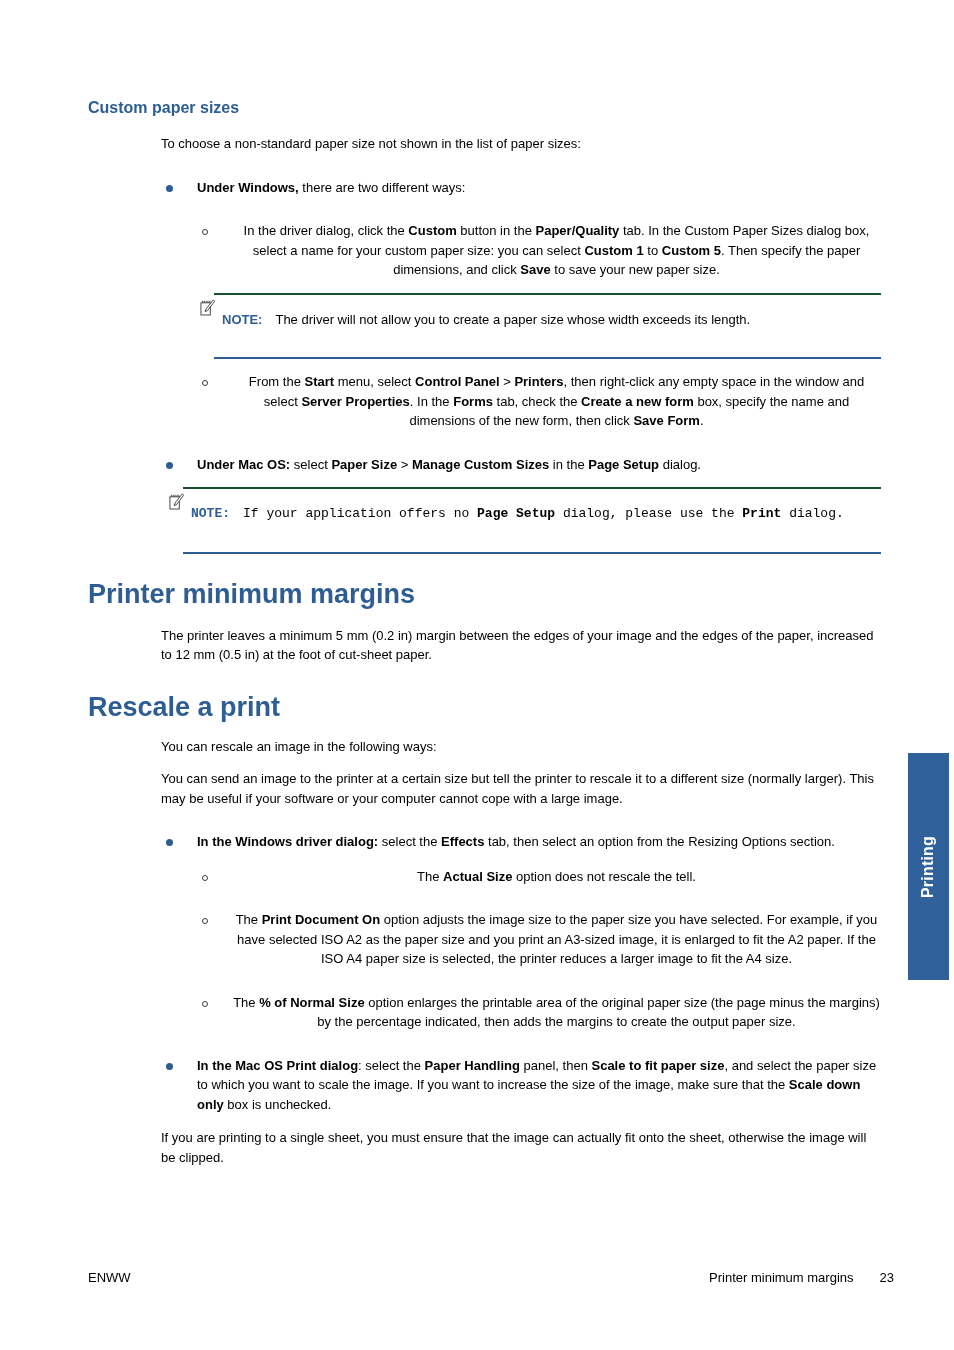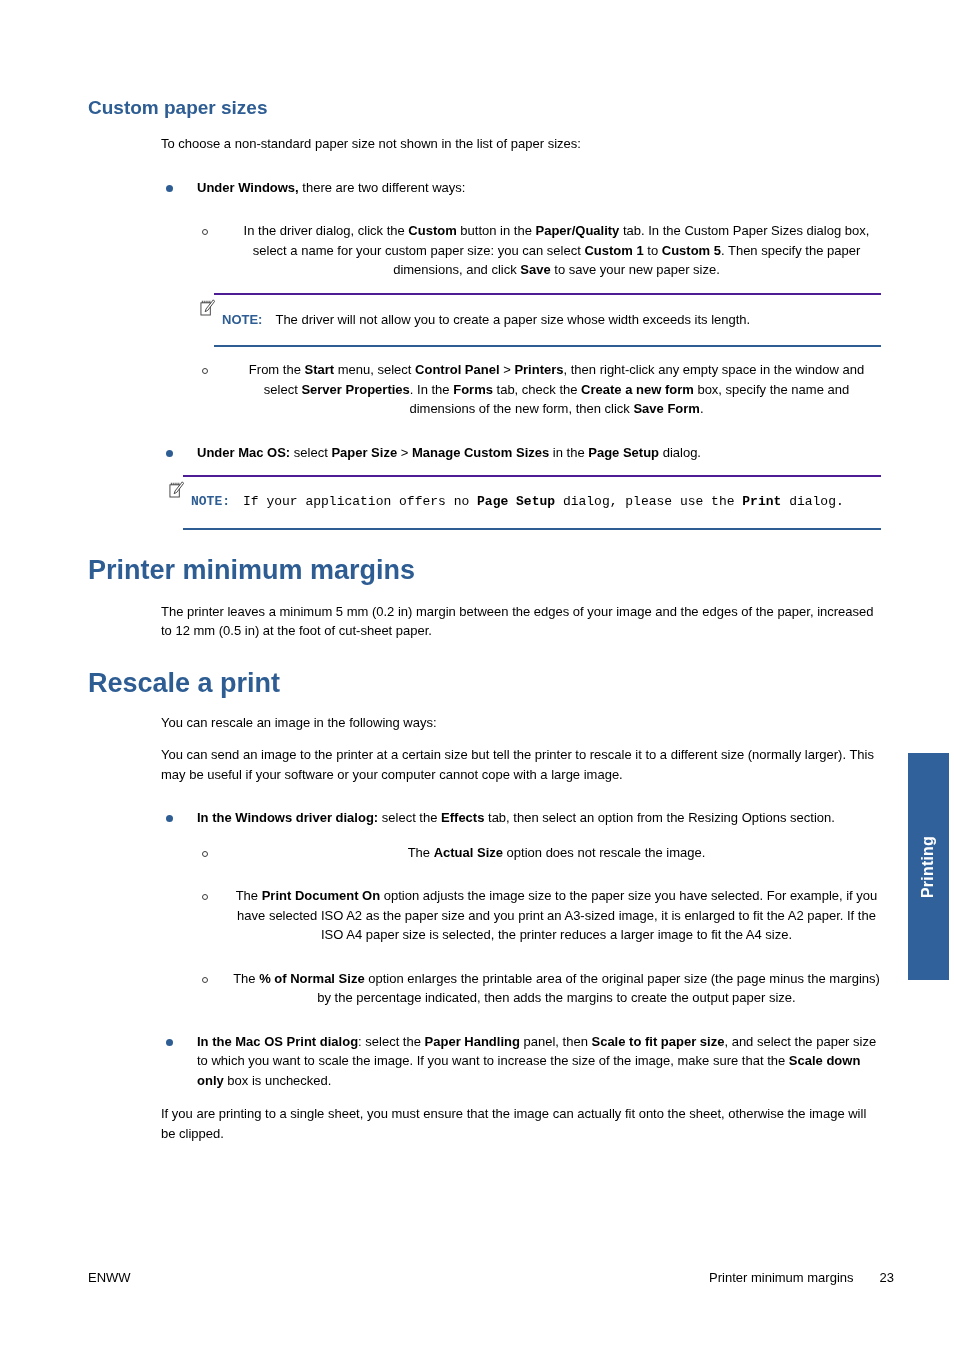--- a/index.html
+++ b/index.html
@@ -20,21 +20,21 @@
   }
   .content > * { margin: 0; }
 
   h1.sect {
     font-size: 27px;
     line-height: 32px;
     font-weight: bold;
     color: #2e5d93;
   }
   h2.subsect {
-    font-size: 19px;
+    font-size: 16px;
     line-height: 24px;
     font-weight: bold;
     color: #2e5d93;
   }
   .body-text, .li-text, .note-text {
     font-size: 13px;
     line-height: 19.5px;
   }
   .body-text { margin-left: 73px; width: 720px; }
 
@@ -51,23 +51,23 @@
   .marker.circ {
     left: -30px; top: 8px;
     width: 4px; height: 4px;
     border-radius: 50%;
     border: 1.2px solid #3c3c3c;
     background: #ffffff;
   }
 
   .note {
     position: relative;
-    border-top: 2px solid #4c1d95;
+    border-top: 2px solid #14532d;
     border-bottom: 2px solid #2e5d93;
-    padding: 2px 0 3px 8px;
+    padding: 2px 0 15px 8px;
     box-sizing: border-box;
   }
   .note.n1 { margin-left: 126px; width: 667px; }
   .note.n2 { margin-left: 95px;  width: 698px; }
   .note-icon { position: absolute; left: -14px; top: 4px; width: 15px; height: 17px; }
   .note-label { color: #2e5d93; font-weight: bold; padding-right: 13px; }
 
   
   .mt-intro  { margin-top: 14px; }
   .mt-li     { margin-top: 24px; }
@@ -181,21 +181,21 @@
 
     <p class="body-text mt-p13">You can send an image to the printer at a certain size but tell the printer to rescale it to a different size (normally larger). This may be useful if your software or your computer cannot cope with a large image.</p>
 
     <div class="li l1 mt-li">
       <span class="marker dot"></span>
       <p class="li-text"><b>In the Windows driver dialog:</b><span> select the </span><b>Effects</b><span> tab, then select an option from the Resizing Options section.</span></p>
     </div>
 
     <div class="li l2 mt-li15">
       <span class="marker circ"></span>
-      <p class="li-text"><span>The </span><b>Actual Size</b><span> option does not rescale the image.</span></p>
+      <p class="li-text"><span>The </span><b>Actual Size</b><span> option does not rescale the tell.</span></p>
     </div>
 
     <div class="li l2 mt-li">
       <span class="marker circ"></span>
       <p class="li-text"><span>The </span><b>Print Document On</b><span> option adjusts the image size to the paper size you have selected. For example, if you have selected ISO A2 as the paper size and you print an A3-sized image, it is enlarged to fit the A2 paper. If the ISO A4 paper size is selected, the printer reduces a larger image to fit the A4 size.</span></p>
     </div>
 
     <div class="li l2 mt-li">
       <span class="marker circ"></span>
       <p class="li-text"><span>The </span><b>% of Normal Size</b><span> option enlarges the printable area of the original paper size (the page minus the margins) by the percentage indicated, then adds the margins to create the output paper size.</span></p>

